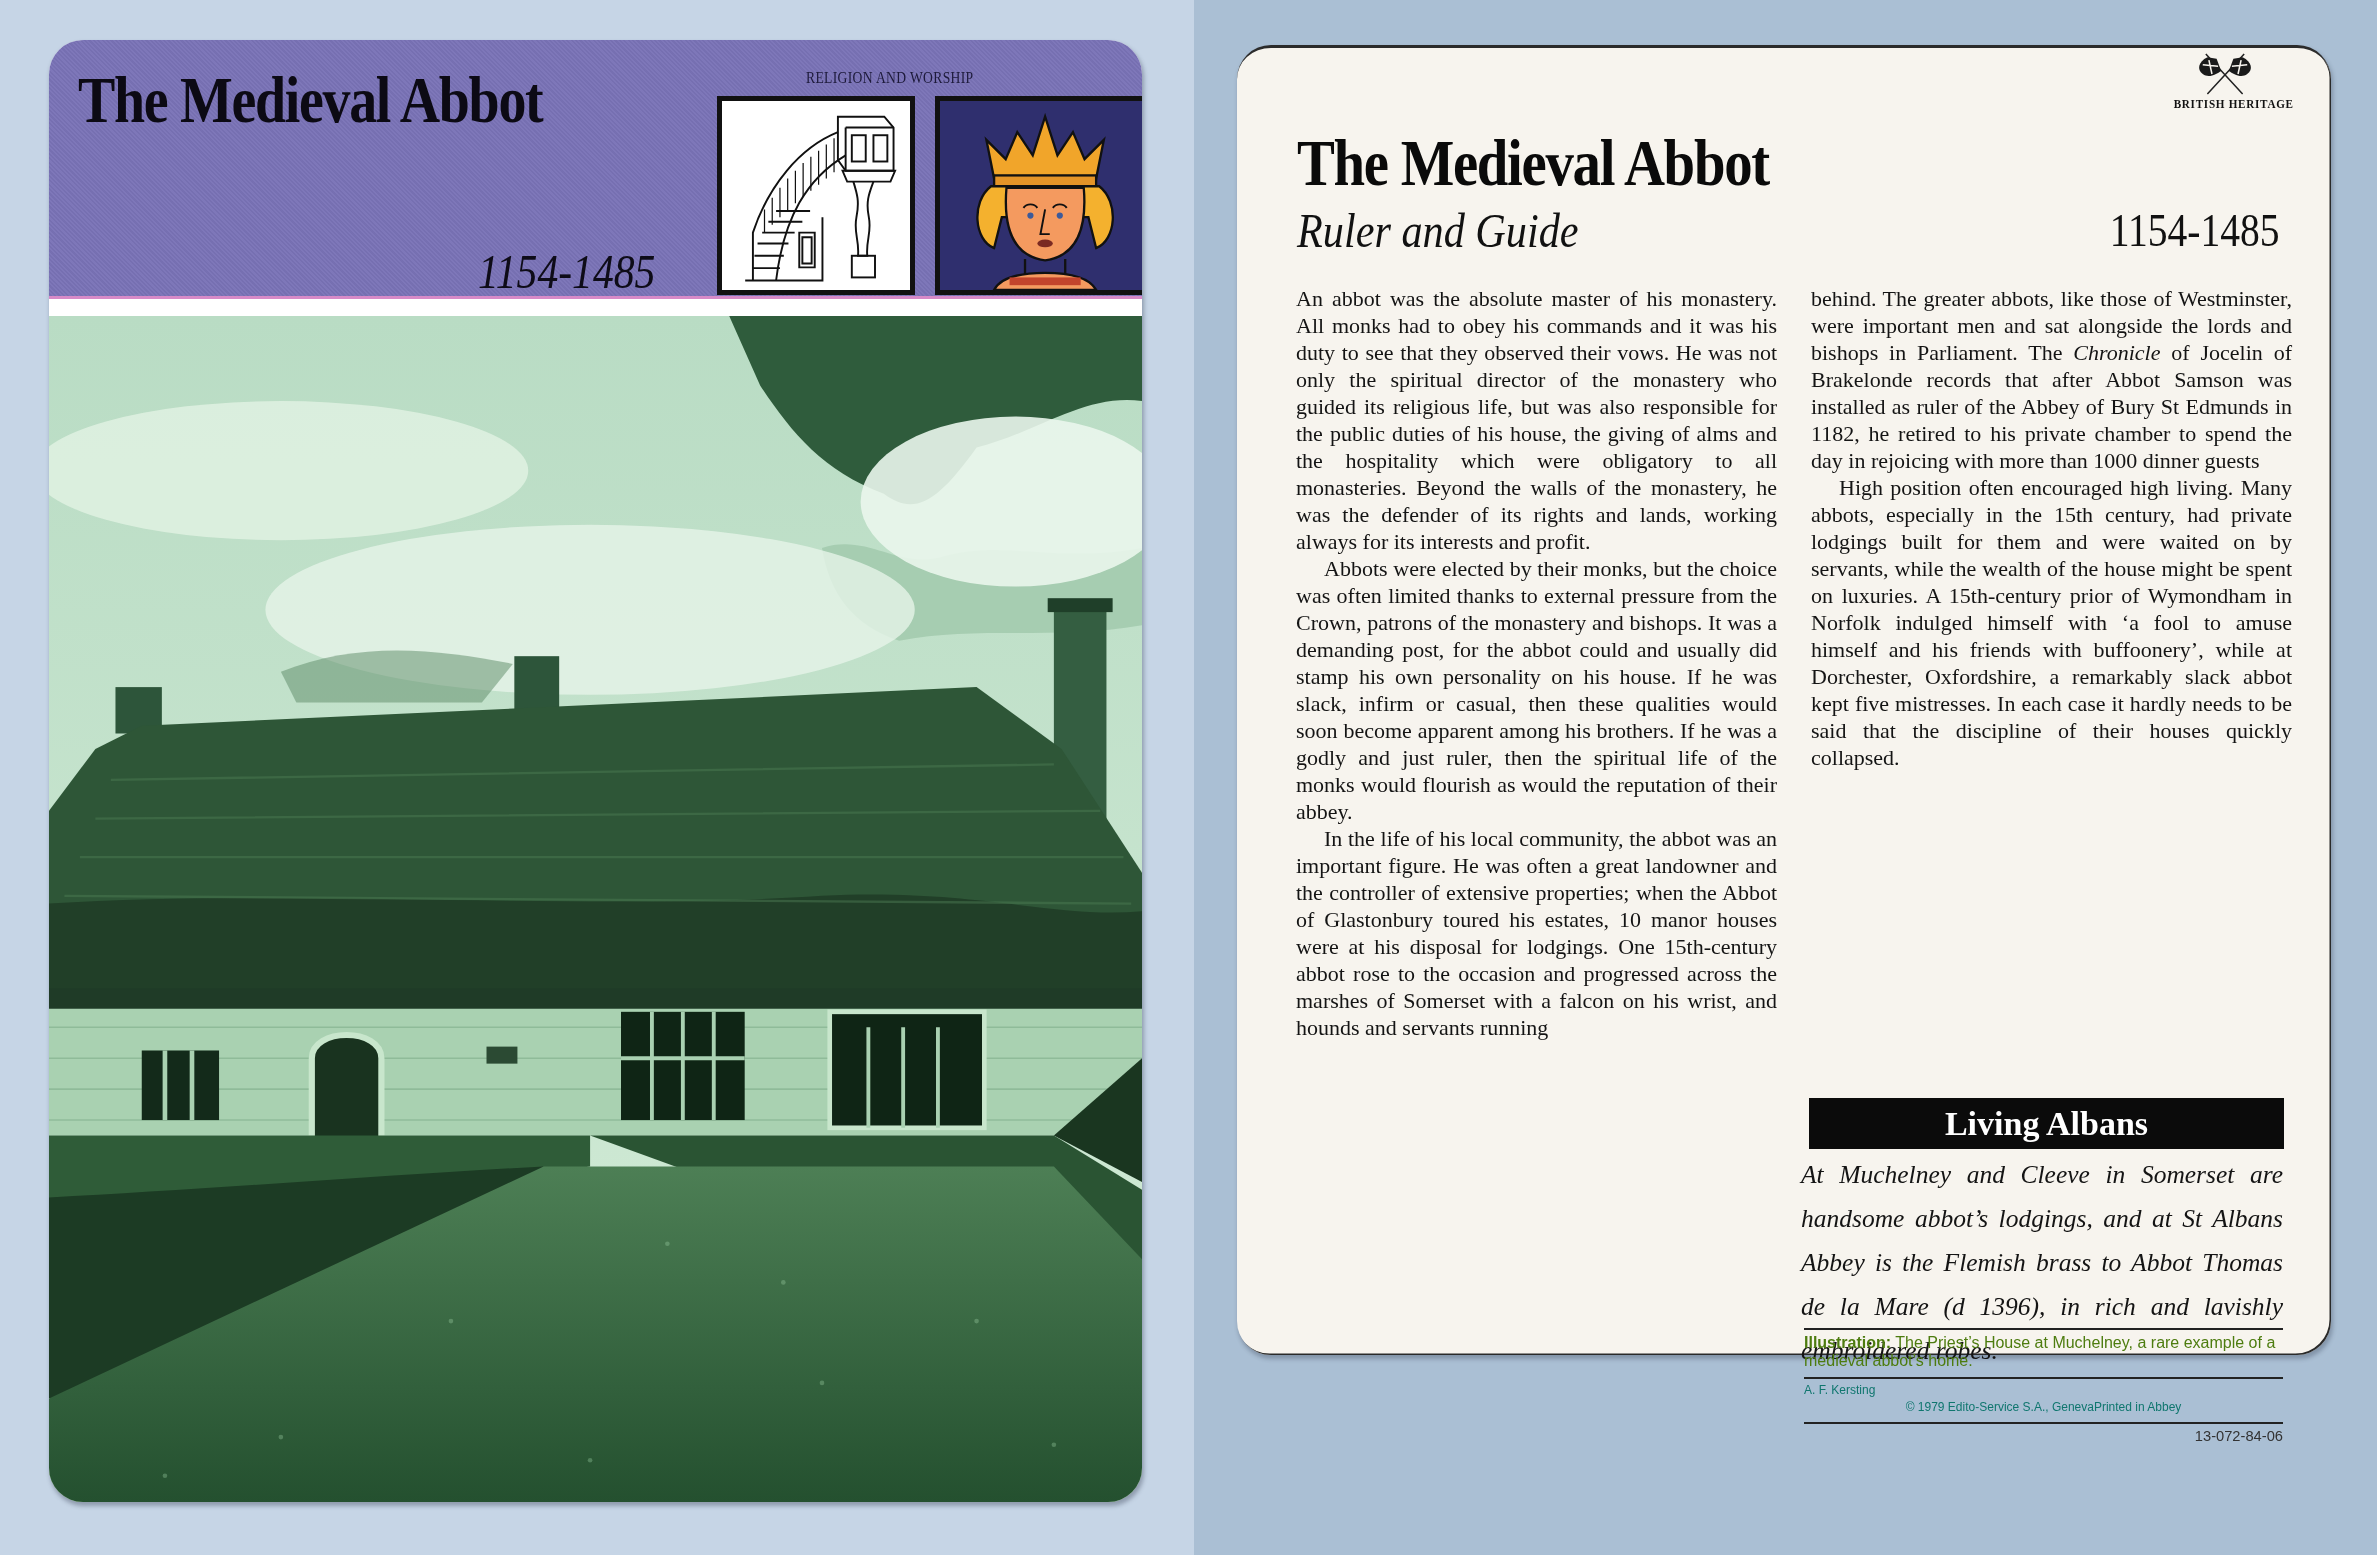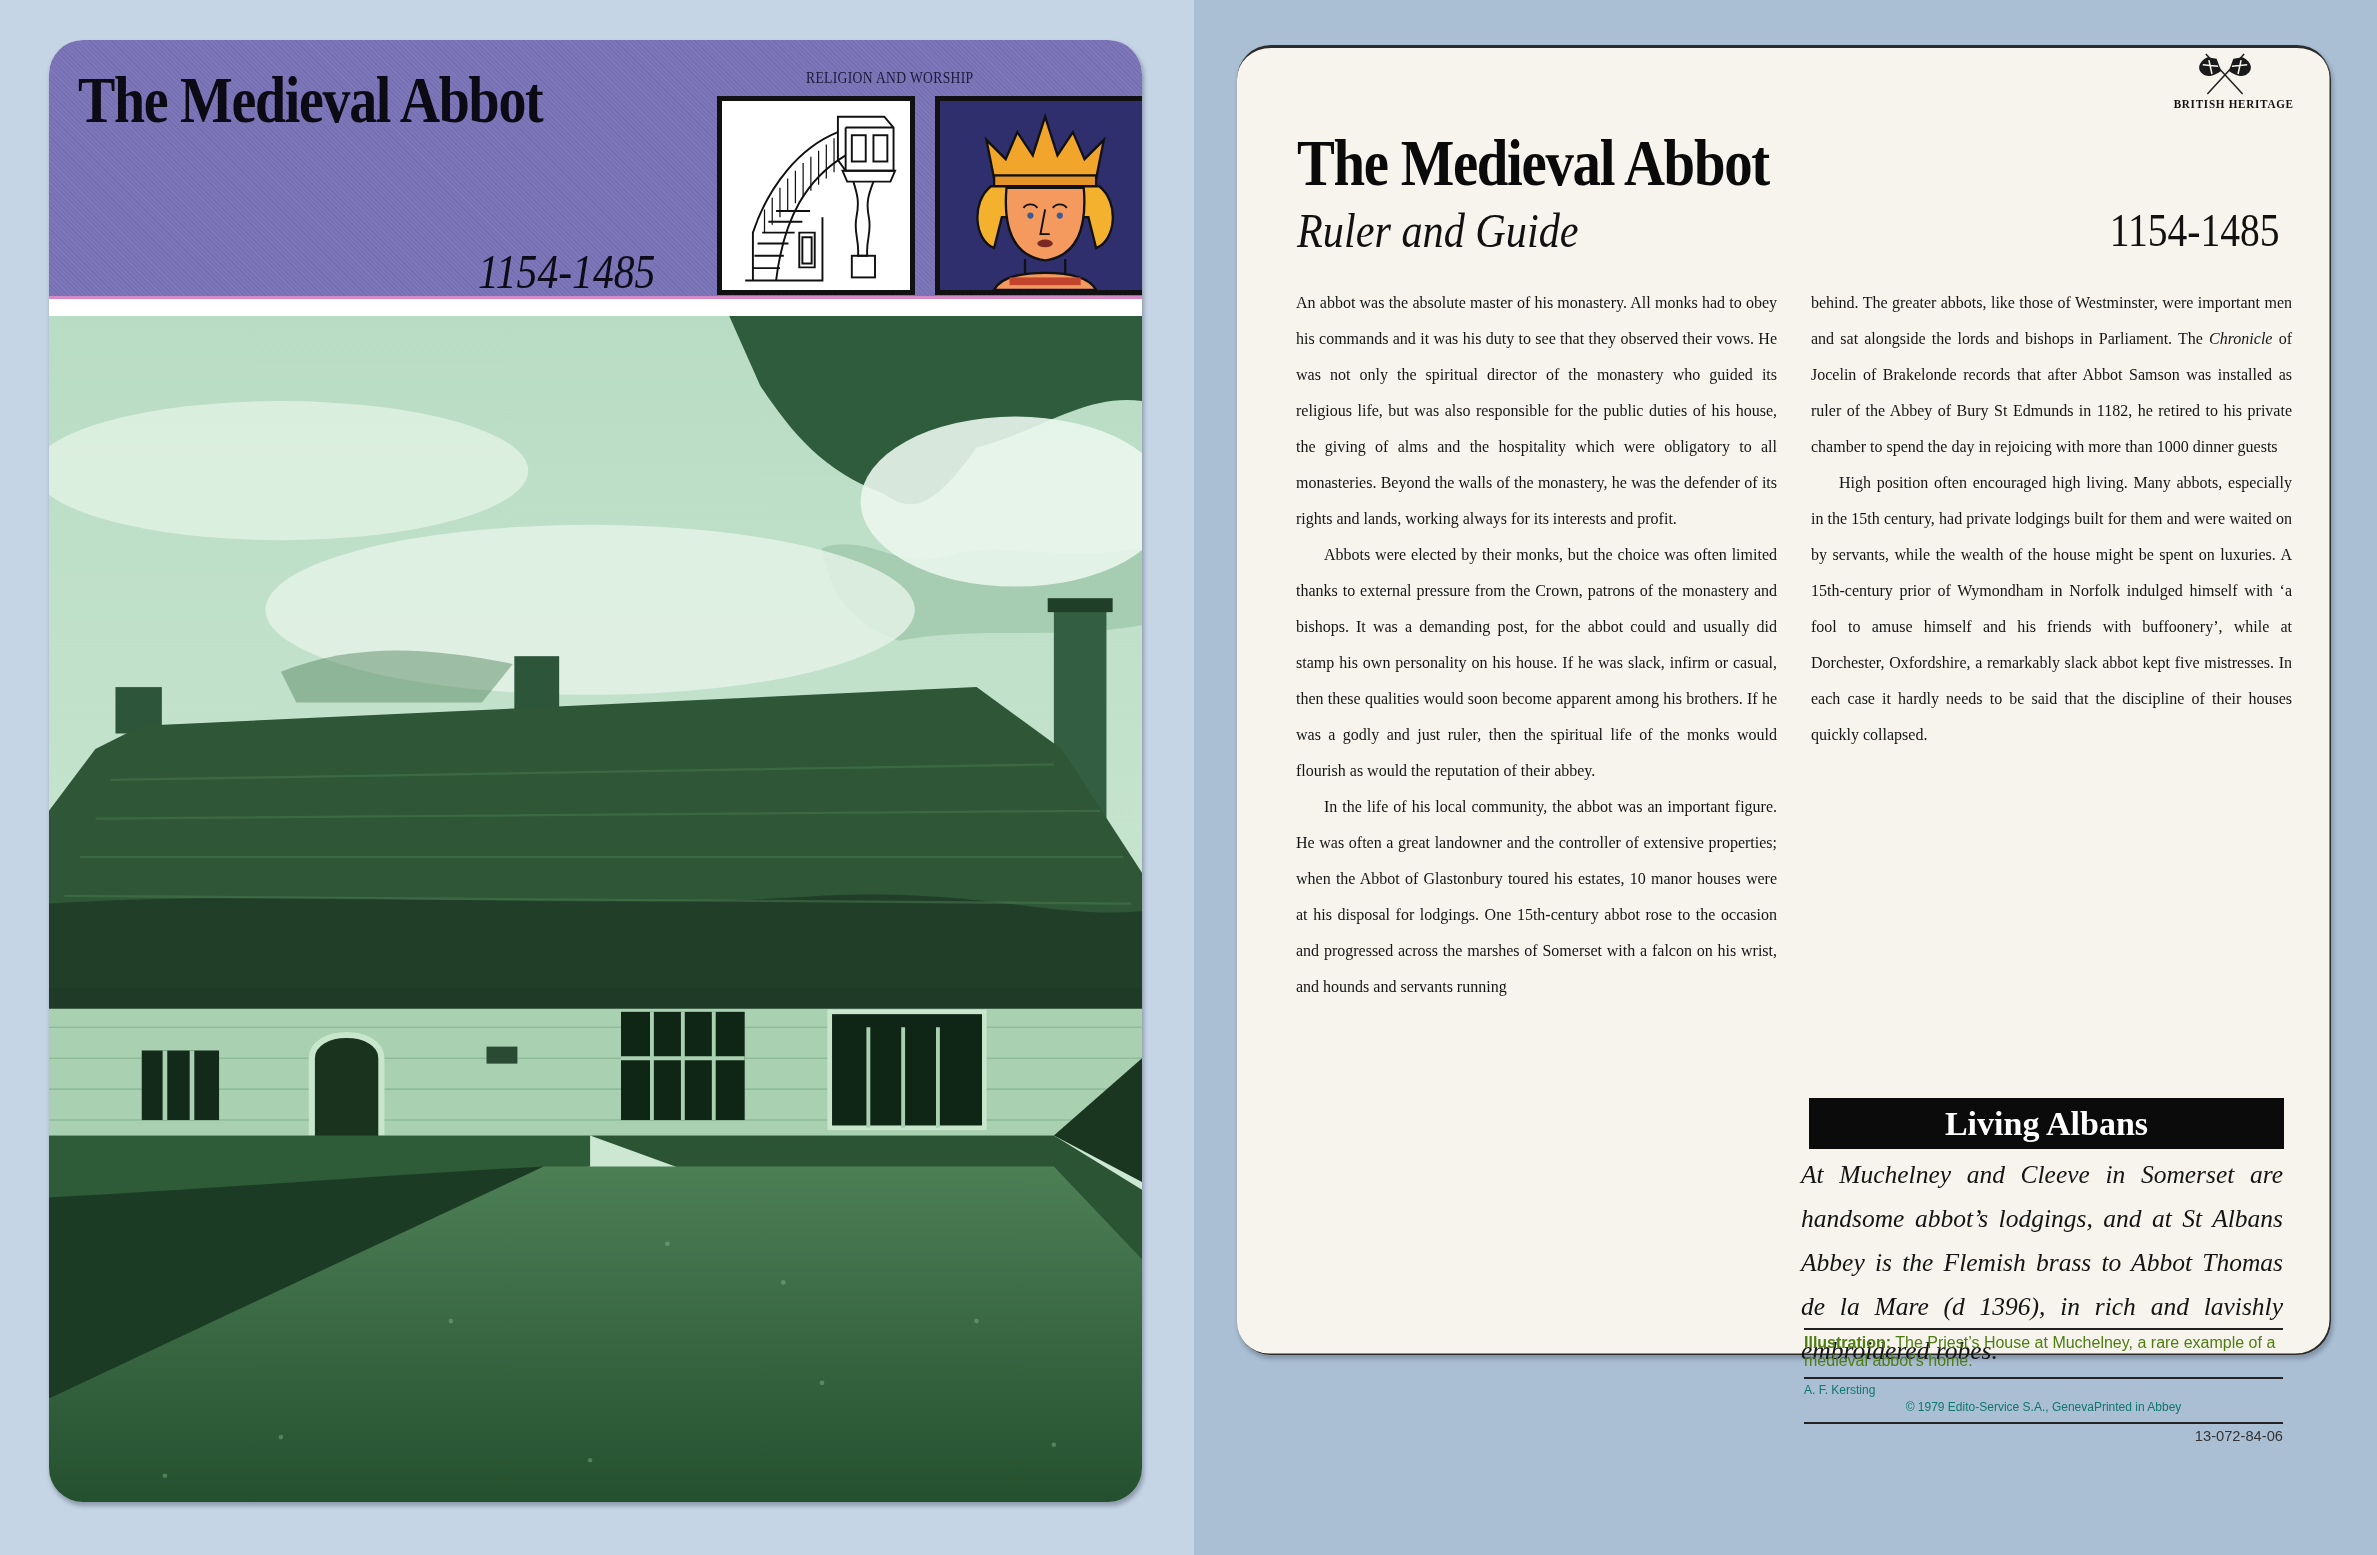--- a/index.html
+++ b/index.html
@@ -67,21 +67,21 @@
   }
   .back-subtitle {
     position:absolute; left:60px; top:155px; font-size:48px; font-style:italic; color:#111;
     transform:scaleX(0.88); transform-origin:left top; white-space:nowrap;
   }
   .back-date {
     position:absolute; right:51px; top:156px; font-size:46px; color:#111;
     transform:scaleX(0.86); transform-origin:right top; white-space:nowrap;
   }
   .col {
-    position:absolute; top:237px; width:481px; font-size:16px; line-height:36px; color:#141414;
+    position:absolute; top:237px; width:481px; font-size:22px; line-height:27px; color:#141414;
     text-align:justify; hyphens:manual;
   }
   .col p { margin:0; text-indent:0; }
   .col p.indent { text-indent:28px; }
   .col-1 { left:59px; }
   .col-2 { left:574px; }
 
   .living-bar {
     position:absolute; left:572px; top:1050px; width:475px; height:51px; background:#0b0b0b;
     color:#fff; font-size:34px; font-weight:bold; line-height:51px; text-align:center;

